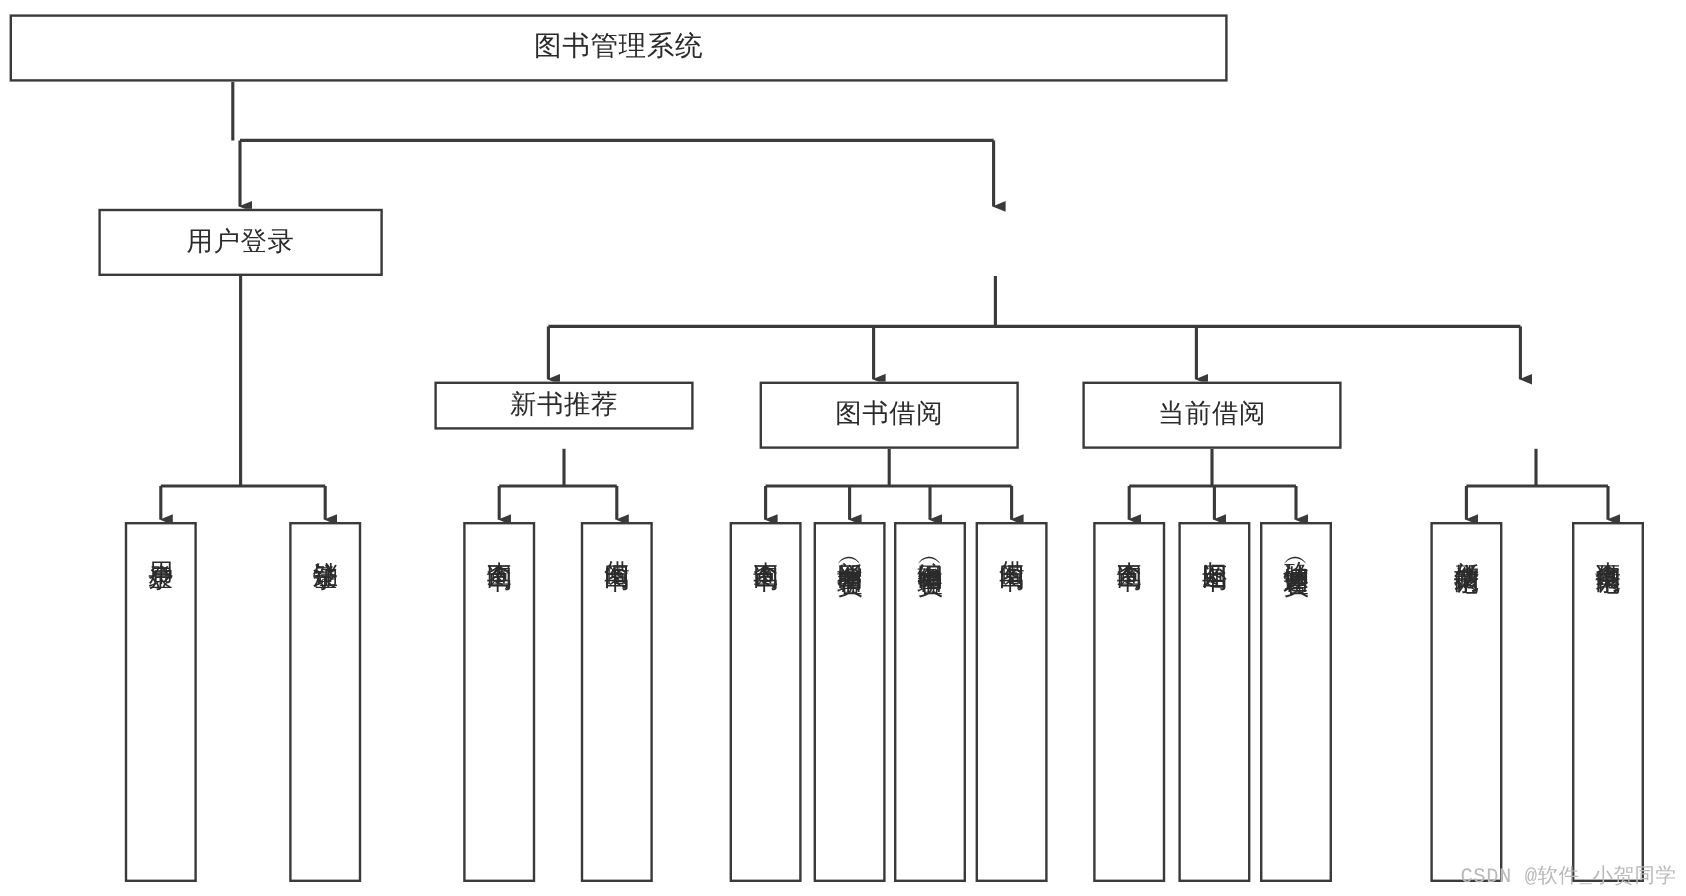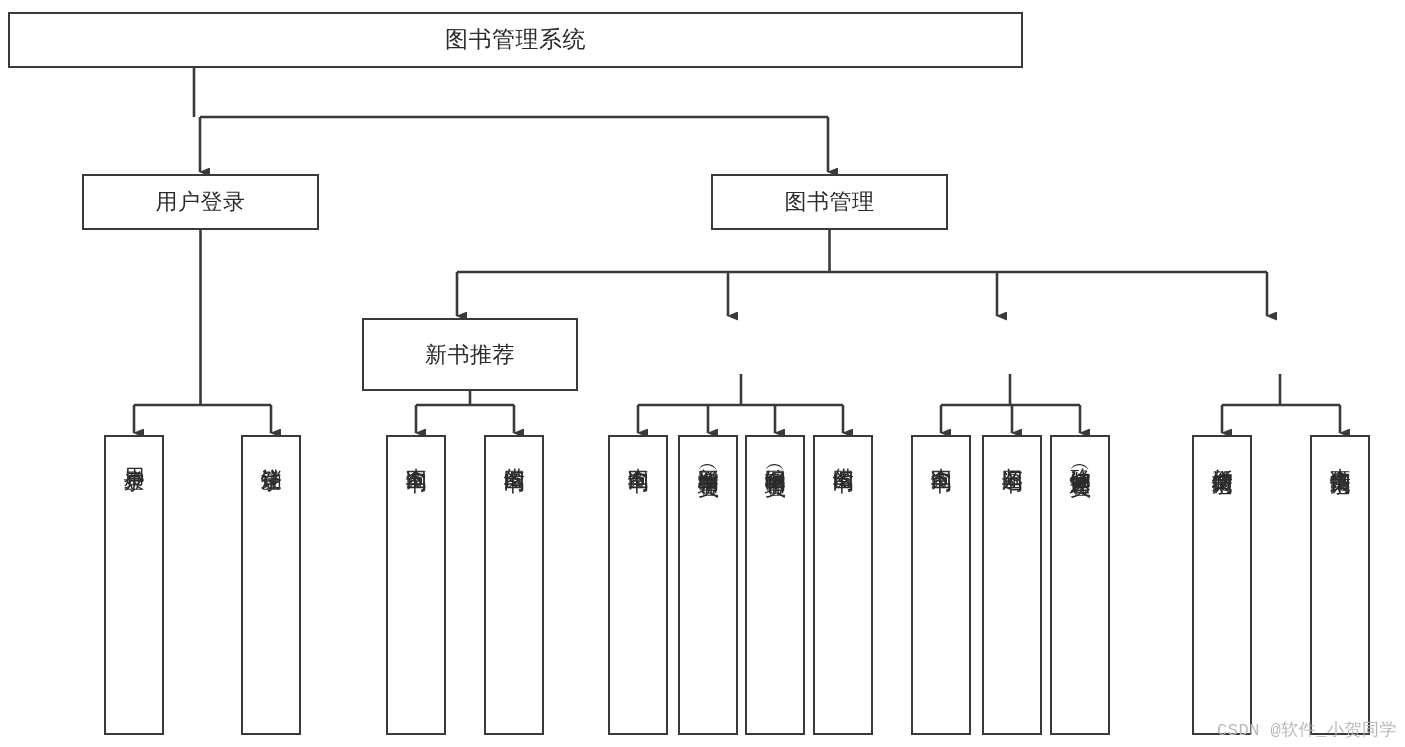--- a/index.html
+++ b/index.html
@@ -124,26 +124,29 @@
       </g>
   </svg>
 
   <div class="node horiz root" style="left:8px; top:12px; width:1015px; height:56px;">
     <span class="label">图书管理系统</span>
   </div>
 
   <div class="node horiz" style="left:82px; top:174px; width:237px; height:56px;">
     <span class="label">用户登录</span>
   </div>
-  <div class="node horiz" style="left:711px; top:174px; width:237px; height:56px;">
-    <span class="label">图书管理</span>
+
+  <div class="node horiz" style="left:362px; top:318px; width:216px; height:40px;">
+    <span class="label">新书推荐</span>
   </div>
-
-  <div class="node horiz" style="left:362px; top:318px; width:216px; height:73px;">
-    <span class="label">新书推荐</span>
+  <div class="node horiz" style="left:633px; top:318px; width:216px; height:56px;">
+    <span class="label">图书借阅</span>
+  </div>
+  <div class="node horiz" style="left:902px; top:318px; width:216px; height:56px;">
+    <span class="label">当前借阅</span>
   </div>
 
   <div class="node vert" style="left:104px; top:435px; width:60px; height:300px;">
     <span class="label">用户登录</span>
   </div>
   <div class="node vert" style="left:241px; top:435px; width:60px; height:300px;">
     <span class="label">注销登录</span>
   </div>
 
   <div class="node vert" style="left:386px; top:435px; width:60px; height:300px;">

